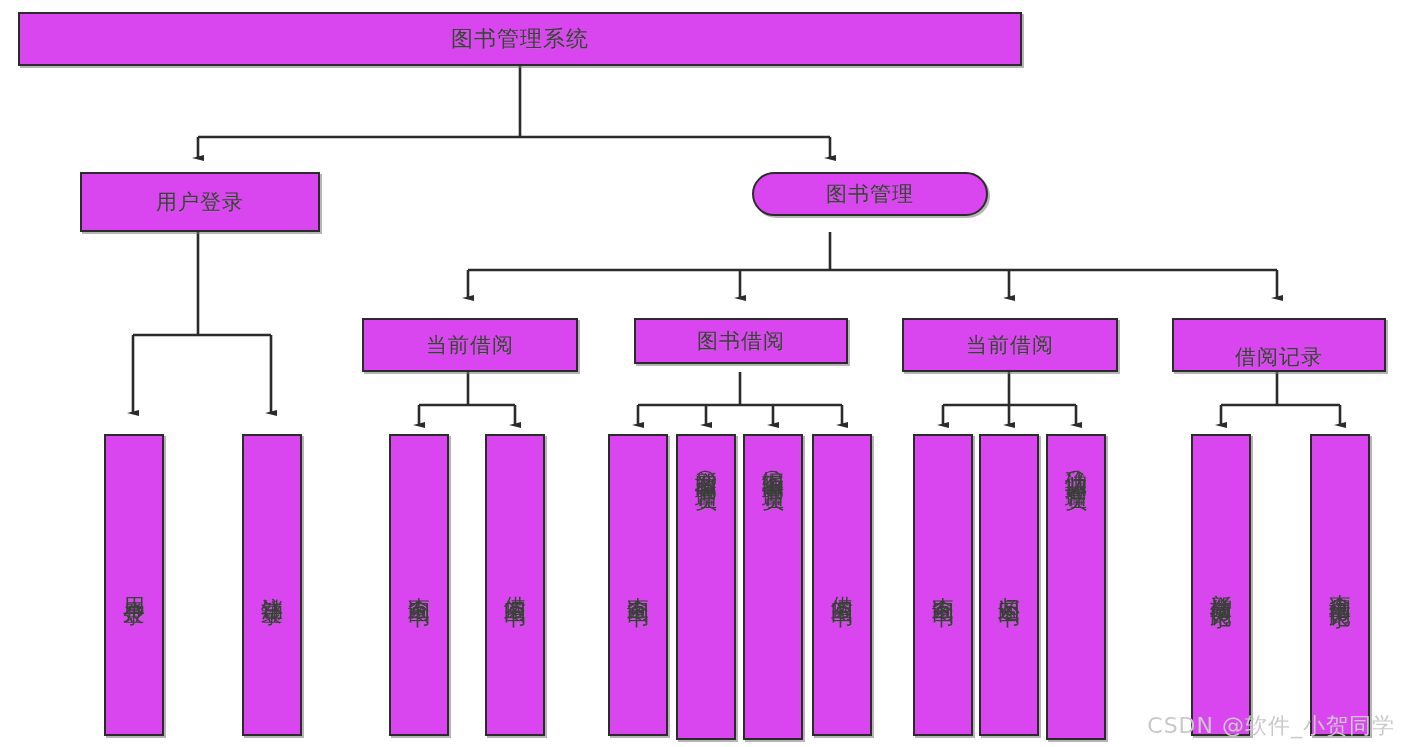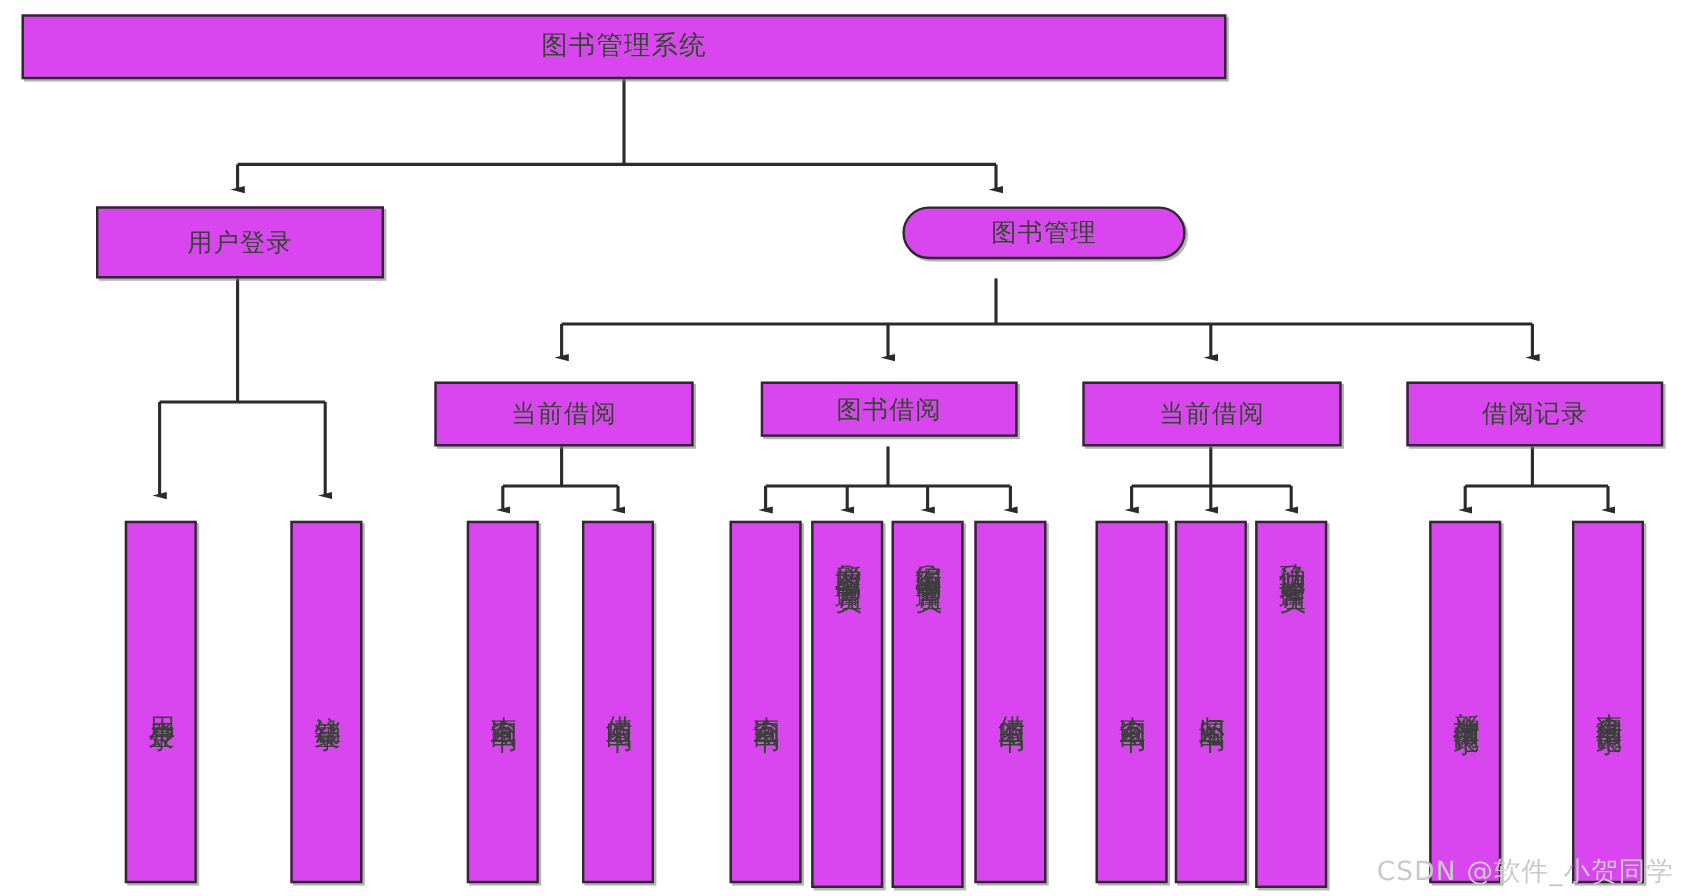--- a/index.html
+++ b/index.html
@@ -133,21 +133,21 @@
 
   <div class="node" style="left:362px;top:318px;width:216px;height:54px;">
     <span class="label">当前借阅</span>
   </div>
   <div class="node" style="left:634px;top:318px;width:214px;height:46px;">
     <span class="label">图书借阅</span>
   </div>
   <div class="node" style="left:902px;top:318px;width:216px;height:54px;">
     <span class="label">当前借阅</span>
   </div>
-  <div class="node" style="left:1172px;top:318px;width:214px;height:54px;">
+  <div class="node" style="left:1172px;top:318px;width:214px;height:54px;align-items:flex-end;">
     <span class="label">借阅记录</span>
   </div>
 
   <div class="node vert mid" style="left:104px;top:434px;width:60px;height:302px;">
     <span class="label">用户登录</span>
   </div>
   <div class="node vert mid" style="left:242px;top:434px;width:60px;height:302px;">
     <span class="label">注销登录</span>
   </div>
 

